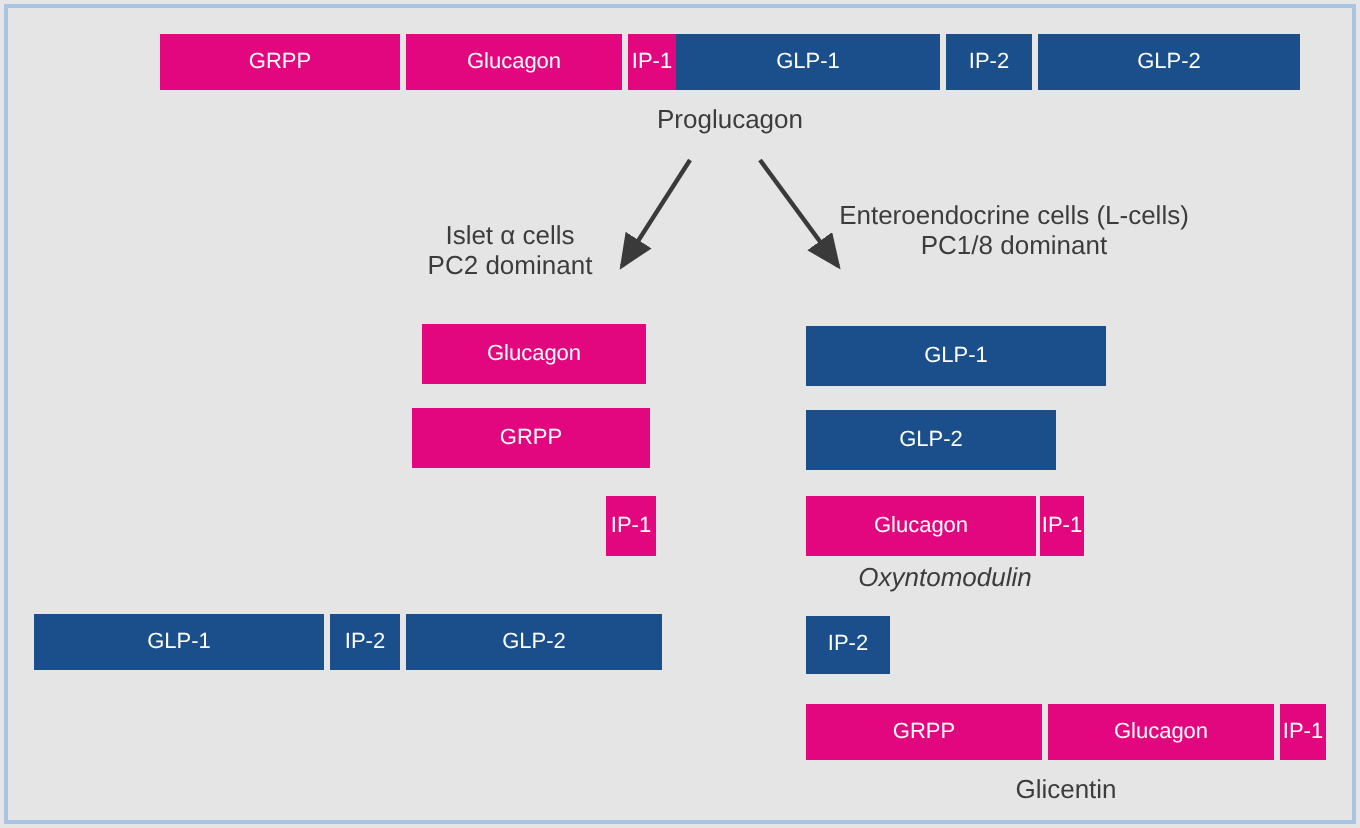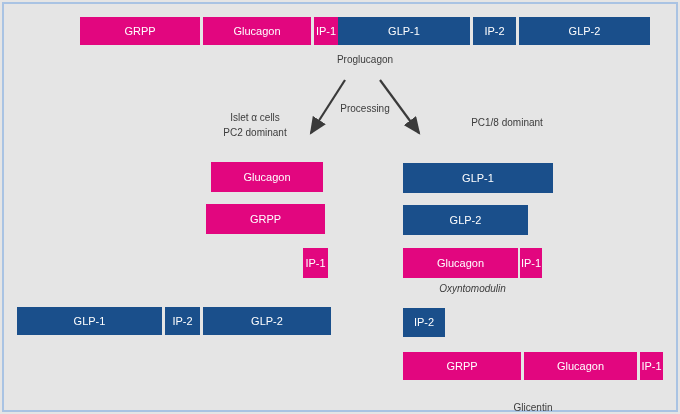--- a/index.html
+++ b/index.html
@@ -9,21 +9,21 @@
   }
   .frame{position:absolute;inset:2px;border:2px solid var(--frame-border,#A9C3E3);pointer-events:none;}
   .seg{
     position:absolute;display:flex;align-items:center;justify-content:center;
     color:var(--box-text,#fff);font-size:11px;line-height:1;white-space:nowrap;
   }
   .pink{background:var(--pink,#E2067F);}
   .blue{background:var(--blue,#1A4F8B);}
   .caption{
     position:absolute;text-align:center;color:var(--text,#3C3C3C);
-    font-size:10px;line-height:15px;
+    font-size:13px;line-height:15px;
   }
   .arrows{position:absolute;left:0;top:0;width:680px;height:414px;pointer-events:none;}
 
   
   #tb-grpp{left:80px;top:17px;width:120px;height:28px;}
   #tb-glucagon{left:203px;top:17px;width:108px;height:28px;}
   #tb-ip1{left:314px;top:17px;width:24px;height:28px;}
   #tb-glp1{left:338px;top:17px;width:132px;height:28px;}
   #tb-ip2{left:473px;top:17px;width:43px;height:28px;}
   #tb-glp2{left:519px;top:17px;width:131px;height:28px;}
@@ -46,21 +46,21 @@
   
   #rp-glp1{left:403px;top:163px;width:150px;height:30px;}
   #rp-glp2{left:403px;top:205px;width:125px;height:30px;}
   #oxy-glucagon{left:403px;top:248px;width:115px;height:30px;}
   #oxy-ip1{left:520px;top:248px;width:22px;height:30px;}
   #oxy-label{left:403px;top:281px;width:139px;font-style:italic;}
   #rp-ip2{left:403px;top:308px;width:42px;height:29px;}
   #gl-grpp{left:403px;top:352px;width:118px;height:28px;}
   #gl-glucagon{left:524px;top:352px;width:113px;height:28px;}
   #gl-ip1{left:640px;top:352px;width:23px;height:28px;}
-  #glicentin-label{left:403px;top:400px;width:260px;}
+  #glicentin-label{left:403px;top:387px;width:260px;}
 </style>
 </head>
 <body>
 
 <div class="stage">
   <div class="frame"></div>
 
   <div class="seg pink" id="tb-grpp">GRPP</div>
   <div class="seg pink" id="tb-glucagon">Glucagon</div>
   <div class="seg pink" id="tb-ip1">IP-1</div>
@@ -76,23 +76,22 @@
       </marker>
     </defs>
     <line x1="345" y1="80" x2="311" y2="133" stroke="#3A3A3A" stroke-width="2.2" marker-end="url(#ah)"></line>
     <line x1="380" y1="80" x2="419" y2="133" stroke="#3A3A3A" stroke-width="2.2" marker-end="url(#ah)"></line>
   </svg>
 
   <div class="caption" id="left-pathway">
     <span>Islet α cells</span><br>
     <span>PC2 dominant</span>
   </div>
-  <div class="caption" id="processing-label">Processing</div>
   <div class="caption" id="right-pathway">
-    <br>
+    <span>Enteroendocrine cells (L-cells)</span><br>
     <span>PC1/8 dominant</span>
   </div>
 
   <div class="seg pink" id="lp-glucagon">Glucagon</div>
   <div class="seg pink" id="lp-grpp">GRPP</div>
   <div class="seg pink" id="lp-ip1">IP-1</div>
 
   <div class="seg blue" id="mp-glp1">GLP-1</div>
   <div class="seg blue" id="mp-ip2">IP-2</div>
   <div class="seg blue" id="mp-glp2">GLP-2</div>

